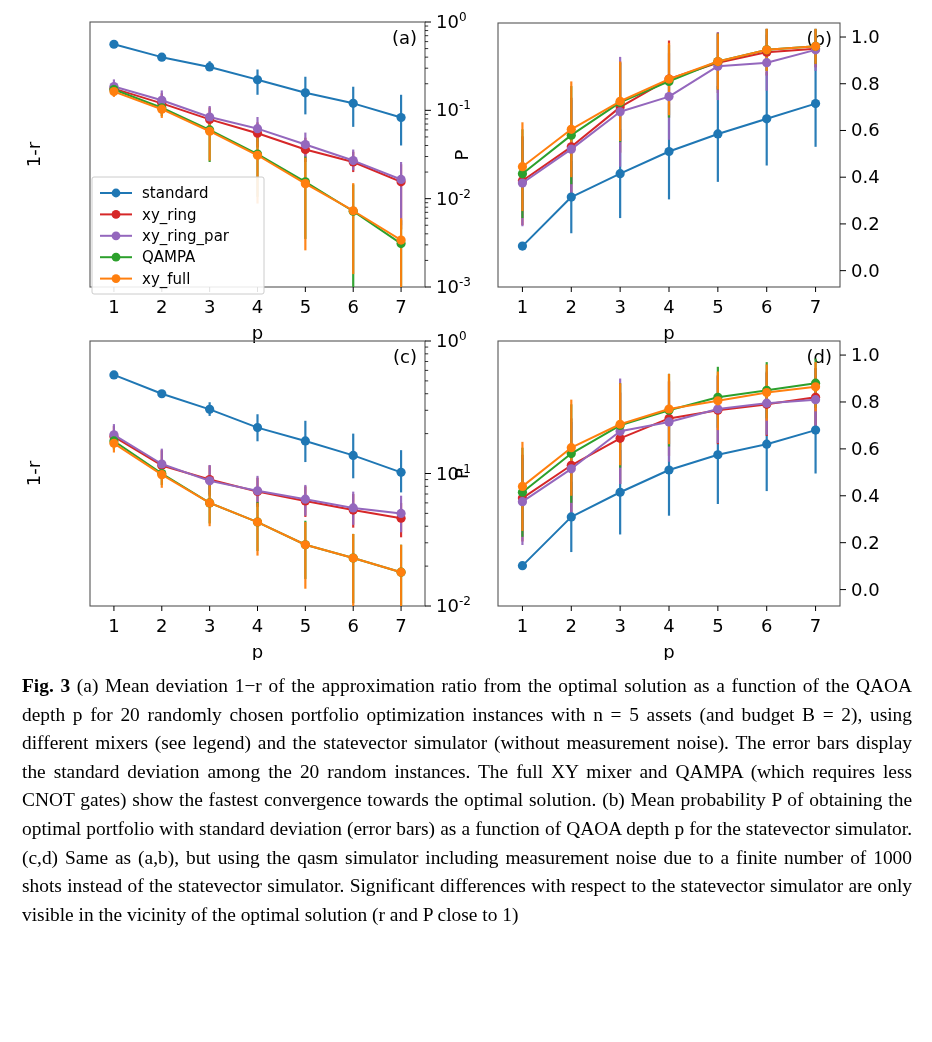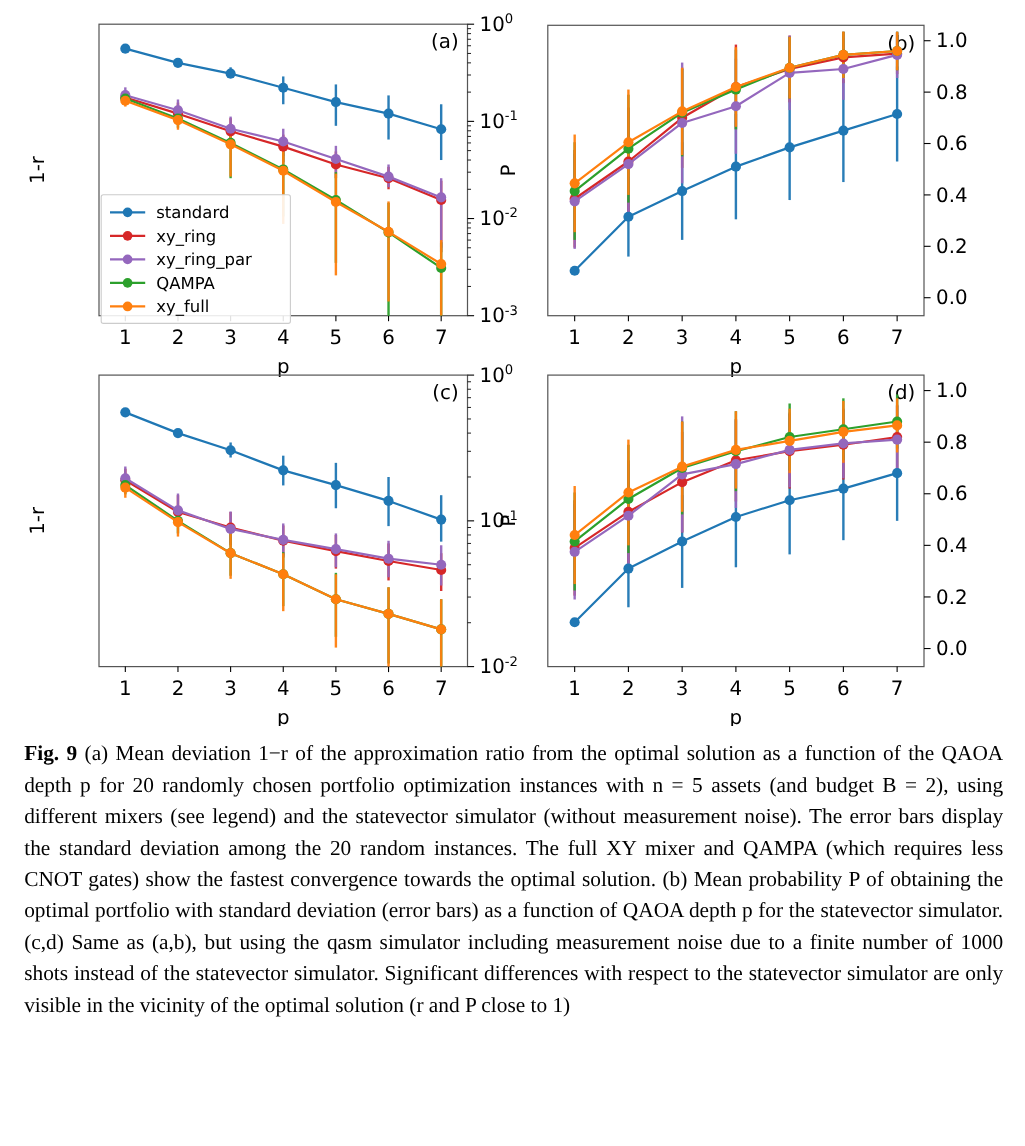--- a/index.html
+++ b/index.html
@@ -640,15 +640,15 @@
         <g>
           <line x1="100" y1="278.6" x2="132" y2="278.6" stroke="#ff7f0e" stroke-width="2"></line>
           <circle cx="116" cy="278.6" r="4.4" fill="#ff7f0e"></circle>
           <text x="142" y="283.8" class="legend-label" text-anchor="start">xy_full</text>
         </g>
       </g>
     </svg>
 </div>
 
 <div id="caption">
-  <span class="figno">Fig. 9</span>
+  <span class="figno">Fig. 3</span>
   <span>(a) Mean deviation 1−r of the approximation ratio from the optimal solution as a function of the QAOA depth p for 20 randomly chosen portfolio optimization instances with n = 5 assets (and budget B = 2), using different mixers (see legend) and the statevector simulator (without measurement noise). The error bars display the standard deviation among the 20 random instances. The full XY mixer and QAMPA (which requires less CNOT gates) show the fastest convergence towards the optimal solution. (b) Mean probability P of obtaining the optimal portfolio with standard deviation (error bars) as a function of QAOA depth p for the statevector simulator. (c,d) Same as (a,b), but using the qasm simulator including measurement noise due to a finite number of 1000 shots instead of the statevector simulator. Significant differences with respect to the statevector simulator are only visible in the vicinity of the optimal solution (r and P close to 1)</span>
 </div>
 
 </body></html>

